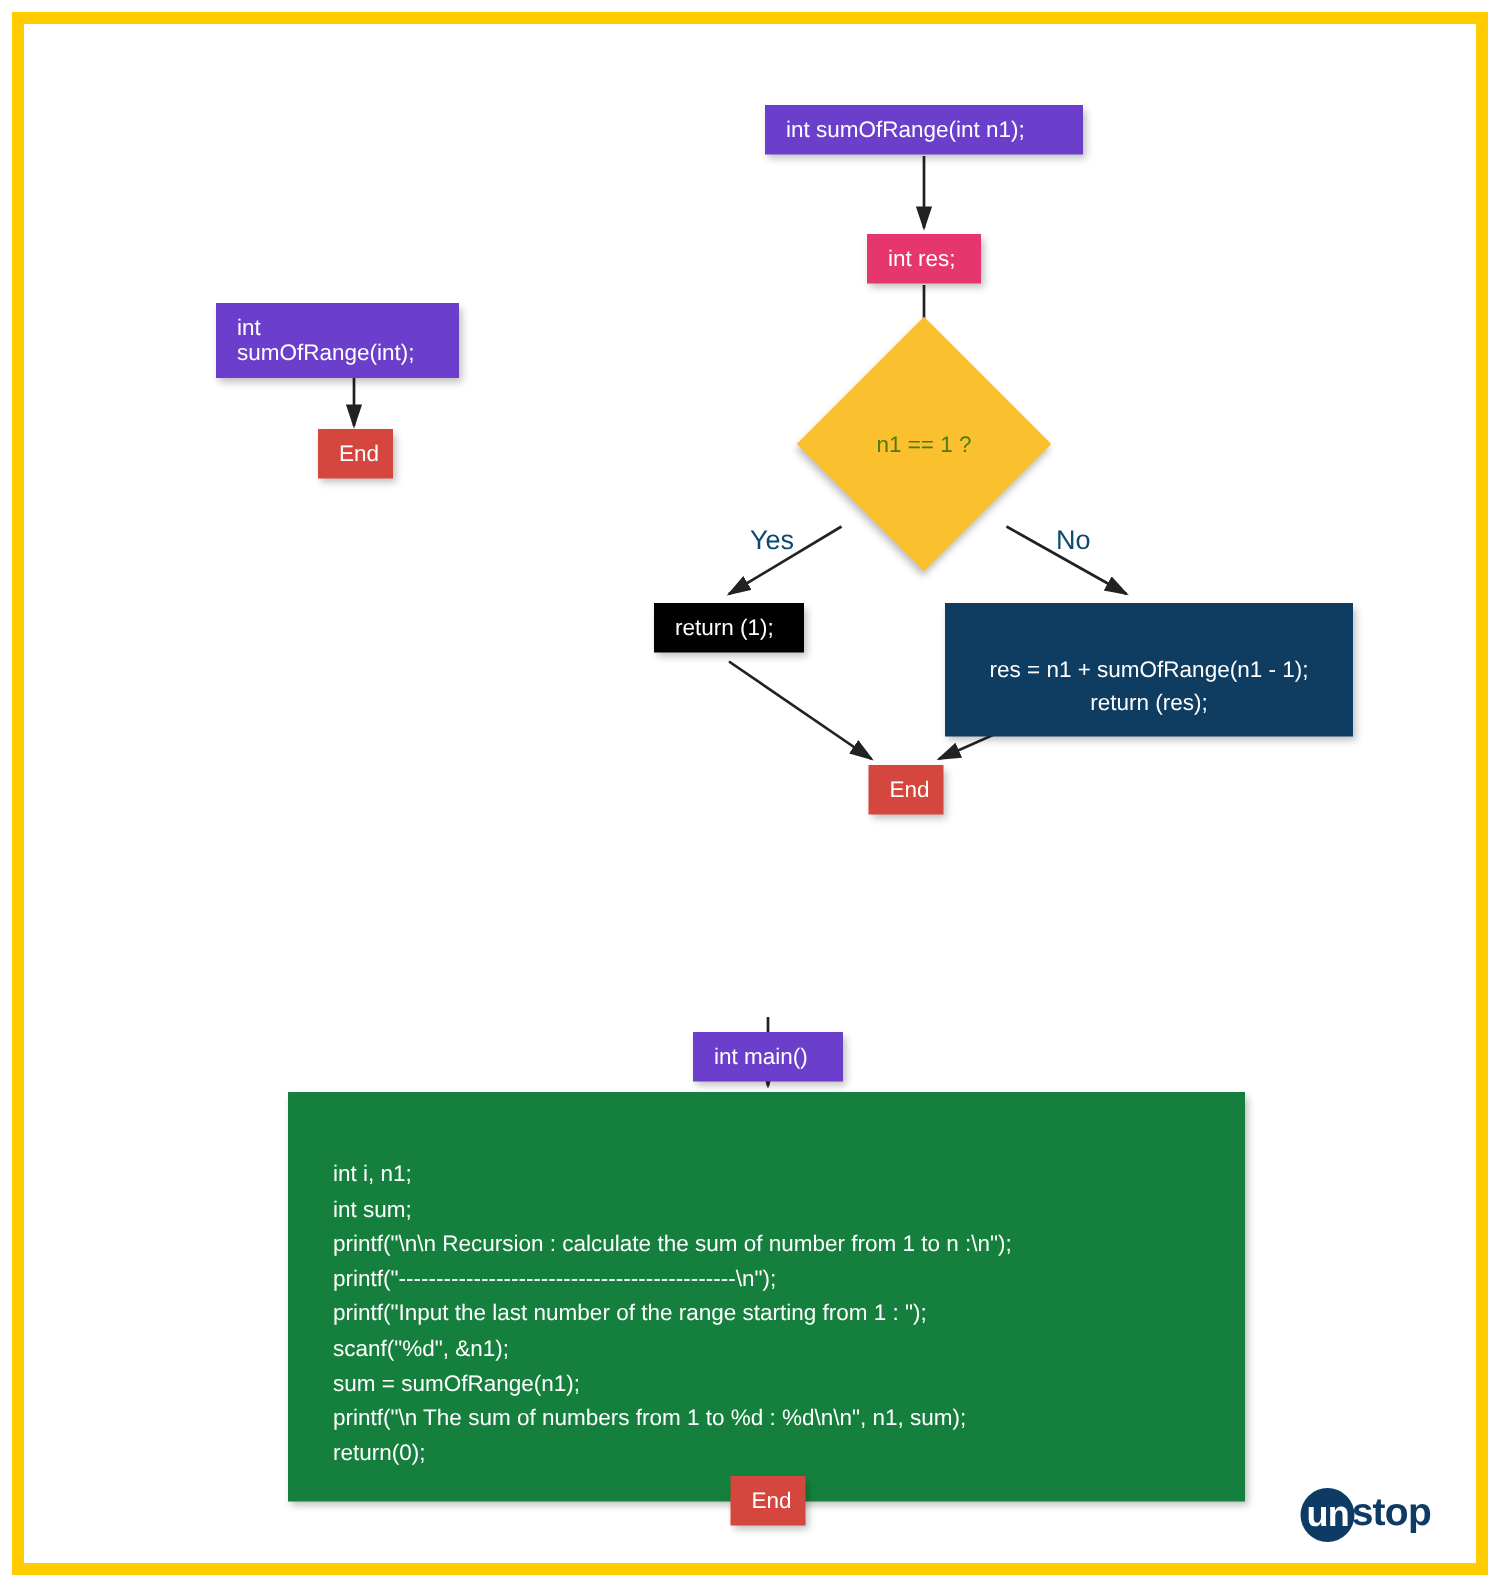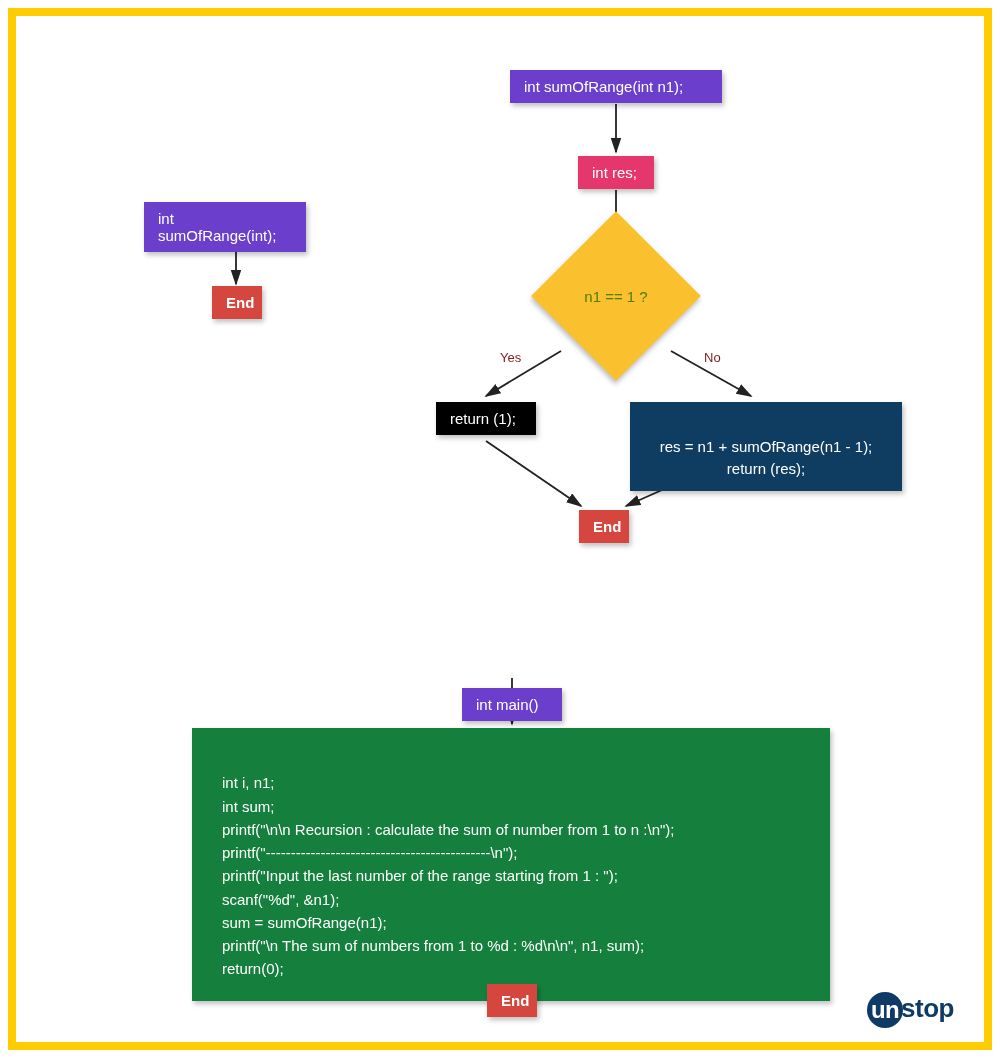--- a/index.html
+++ b/index.html
@@ -23,42 +23,42 @@
 .box {
   position: absolute;
   color: #fff;
   font-size: 15px;
   padding: 8px 14px;
   text-align: left;
   box-shadow: 2px 3px 5px rgba(0,0,0,0.25);
 }
 .purple { background: #6B3FCB; }
 .pink { background: #E5366E; }
-.red { background: #D5463E; font-weight: bold; }
+.red { background: #D5463E; }
 .blue { background: #000000; }
 .navy { background: #0F3D61; text-align: center; line-height: 1.45; }
 .orange { background: #15803d; text-align: left; line-height: 1.55; font-size: 15px; padding: 20px 30px; }
 .diamond {
   position: absolute;
   width: 120px; height: 120px;
   background: #FBC02D;
   transform: rotate(45deg);
   box-shadow: 2px 3px 5px rgba(0,0,0,0.25);
 }
 .diamond-text {
   position: absolute;
   color: #4d7c0f;
   font-size: 15px;
   text-align: center;
   pointer-events: none;
 }
 .label {
   position: absolute;
-  font-size: 13px;
-  color: #7f1d1d;
+  font-size: 18px;
+  color: #0c4a6e;
 }
 .brand {
   position: absolute;
   right: 30px; bottom: 14px;
   font-weight: 800;
   font-size: 26px;
   color: #0D3B66;
   letter-spacing: -0.5px;
 }
 .brand .un-circle {

